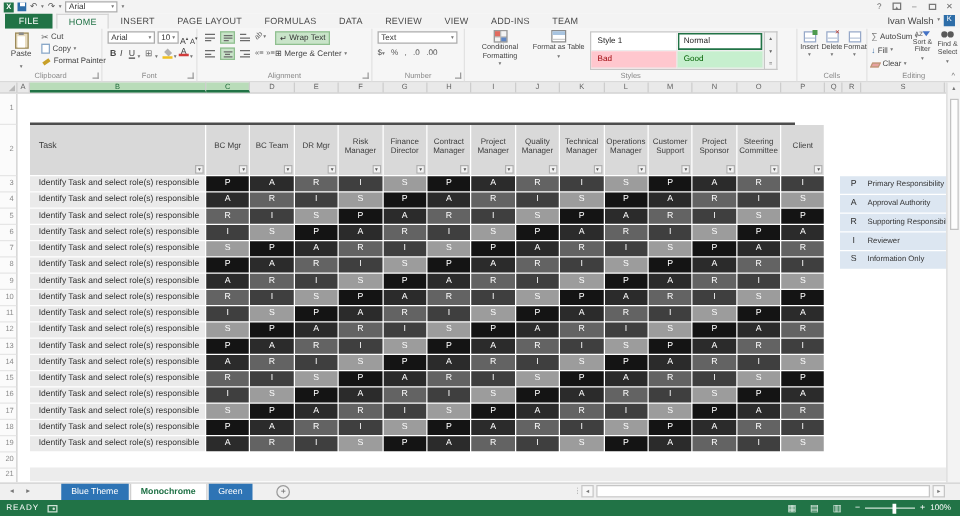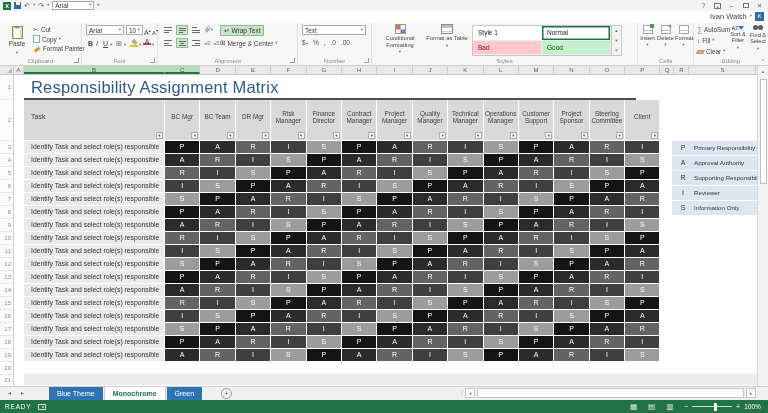--- a/index.html
+++ b/index.html
@@ -193,20 +193,32 @@
       <span class="wb">✕</span>
     </div>
   </div>
 
   <div class="account">
     <span>Ivan Walsh</span>
     <span class="dd">▾</span>
     <span class="avatar">K</span>
   </div>
 
+  <div class="tabsrow" id="ribbon-tabs">
+      <div class="rtab file">FILE</div>
+      <div class="rtab active">HOME</div>
+      <div class="rtab">INSERT</div>
+      <div class="rtab">PAGE LAYOUT</div>
+      <div class="rtab">FORMULAS</div>
+      <div class="rtab">DATA</div>
+      <div class="rtab">REVIEW</div>
+      <div class="rtab">VIEW</div>
+      <div class="rtab">ADD-INS</div>
+      <div class="rtab">TEAM</div>
+    </div>
 
   <div class="ribbon">
 
     <div class="rgroup g-clip">
       <div class="paste-btn">
         <div class="clip-ic"></div>
         <div class="paste-lbl">Paste</div>
         <span class="dd">▾</span>
       </div>
       <div class="clip-col">
@@ -437,21 +449,20 @@
         <div class="rn" style="height: 13px; line-height: 12px;">13</div>
         <div class="rn" style="height: 13px; line-height: 12px;">14</div>
         <div class="rn" style="height: 13px; line-height: 12px;">15</div>
         <div class="rn" style="height: 13px; line-height: 12px;">16</div>
         <div class="rn" style="height: 13px; line-height: 12px;">17</div>
         <div class="rn" style="height: 13px; line-height: 12px;">18</div>
         <div class="rn" style="height: 13px; line-height: 12px;">19</div>
         <div class="rn" style="height: 13px; line-height: 12px;">20</div>
         <div class="rn" style="height: 12px; line-height: 11px;">21</div>
       </div>
-    <div class="sheet-title">Responsibility Assignment Matrix</div>
     <div class="title-rule"></div>
     <div class="ram">
       <div class="trow" id="thead">
           <div class="th task">Task<div class="filt">▾</div></div>
           <div class="th">BC Mgr<div class="filt">▾</div></div>
           <div class="th">BC Team<div class="filt">▾</div></div>
           <div class="th">DR Mgr<div class="filt">▾</div></div>
           <div class="th">Risk Manager<div class="filt">▾</div></div>
           <div class="th">Finance Director<div class="filt">▾</div></div>
           <div class="th">Contract Manager<div class="filt">▾</div></div>

